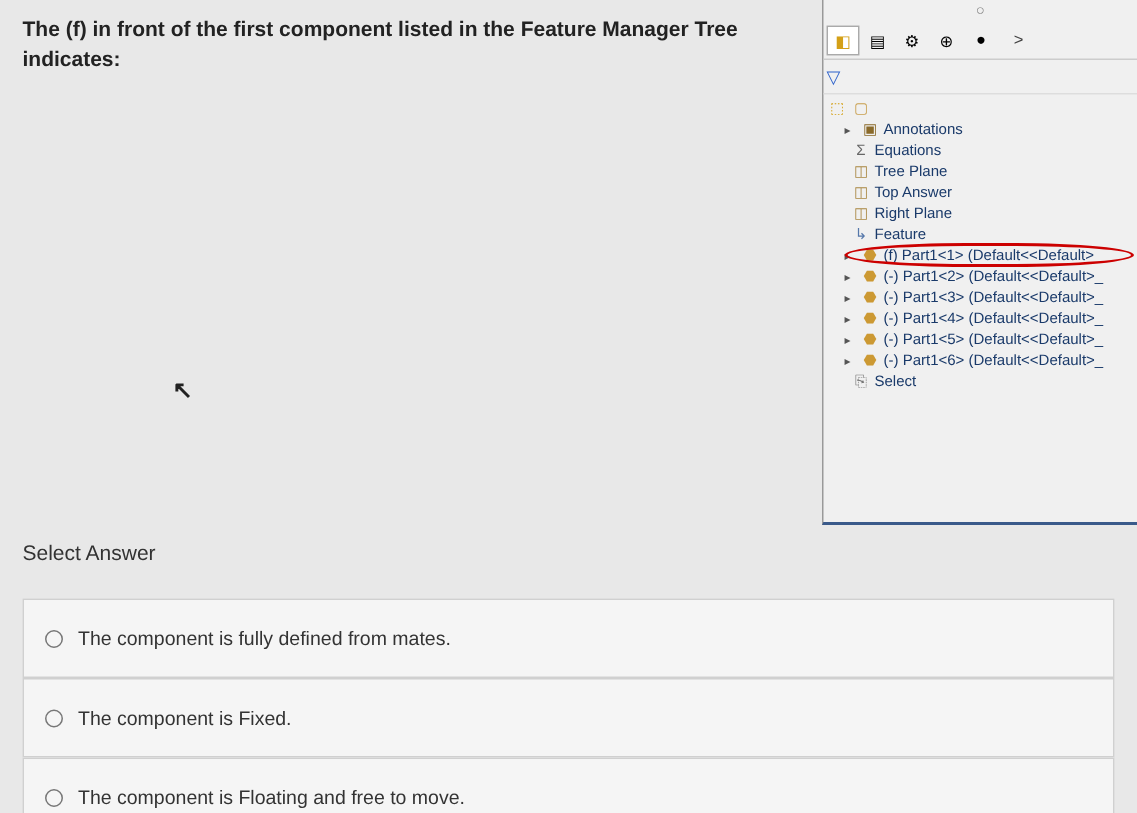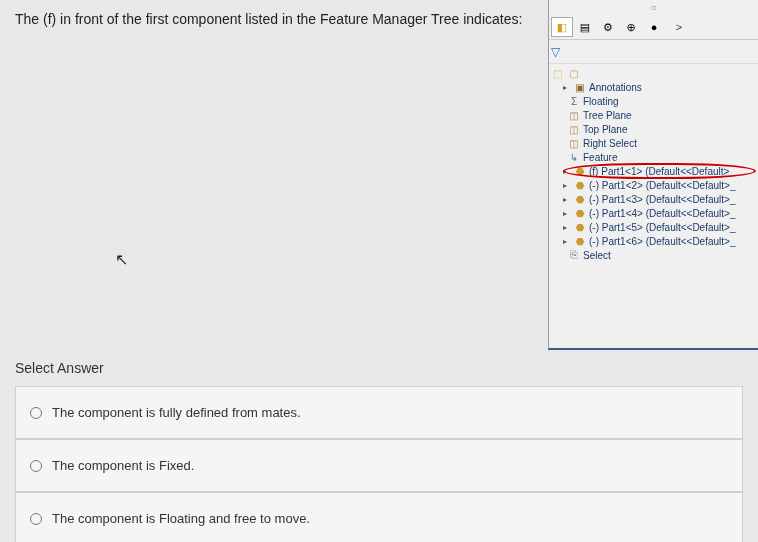--- a/index.html
+++ b/index.html
@@ -23,24 +23,24 @@
     .highlighted { position: relative; }
     .highlighted::after { content: ''; position: absolute; left: 14px; right: 2px; top: -1px; bottom: -1px; border: 2px solid #cc0000; border-radius: 50%/60%; pointer-events: none; }
     .cube-icon { color: #d4a017; }
     .assem-icon { color: #c9a050; }
     .anno-icon { color: #8a6a2a; }
     .eq-icon { color: #666; }
     .plane-icon { color: #aa8844; }
     .origin-icon { color: #5577aa; }
     .part-icon { color: #cc9933; }
     .mates-icon { color: #777; }
-    .cursor-area { position: relative; }
+    .cursor-area { position: relative; font-weight: bold; }
     .mouse-cursor { position: absolute; top: 250px; left: 115px; font-size: 16px; color: #222; }
     .answer-section { background: #e8e8e8; padding: 10px 15px 0; }
-    .select-answer-label { font-size: 14px; color: #333; margin-bottom: 10px; }
+    .select-answer-label { font-size: 14px; color: #333; margin-bottom: 23px; }
     .answer-grid { display: grid; grid-template-columns: 1fr; }
     .answer-option { background: #f5f5f5; border: 1px solid #d0d0d0; padding: 18px 14px; display: flex; align-items: center; gap: 10px; font-size: 13px; color: #333; cursor: pointer; }
     .radio { width: 12px; height: 12px; border: 1.5px solid #777; border-radius: 50%; flex-shrink: 0; }
     .dot-top { text-align: center; padding: 2px; font-size: 10px; color: #888; }
     .chev { font-size: 11px; color: #444; border-left: 1px solid #ccc; padding-left: 4px; }
   </style>
 </head>
 <body>
 
 <div class="main-container">
@@ -67,33 +67,33 @@
         <span class="node-icon cube-icon">⬚</span>
         <span class="node-icon assem-icon">▢</span>
       </div>
       <div class="tree-node indent-1">
         <span class="expand">▸</span>
         <span class="node-icon anno-icon">▣</span>
         <span class="node-label">Annotations</span>
       </div>
       <div class="tree-node indent-2">
         <span class="node-icon eq-icon">Σ</span>
-        <span class="node-label">Floating</span>
+        <span class="node-label">Equations</span>
       </div>
       <div class="tree-node indent-2">
         <span class="node-icon plane-icon">◫</span>
         <span class="node-label">Tree Plane</span>
       </div>
       <div class="tree-node indent-2">
         <span class="node-icon plane-icon">◫</span>
-        <span class="node-label">Top Plane</span>
+        <span class="node-label">Top Answer</span>
       </div>
       <div class="tree-node indent-2">
         <span class="node-icon plane-icon">◫</span>
-        <span class="node-label">Right Select</span>
+        <span class="node-label">Right Plane</span>
       </div>
       <div class="tree-node indent-2">
         <span class="node-icon origin-icon">↳</span>
         <span class="node-label">Feature</span>
       </div>
       <div class="tree-node indent-1 highlighted">
         <span class="expand">▸</span>
         <span class="node-icon part-icon">⬣</span>
         <span class="node-label">(f) Part1&lt;1&gt; (Default&lt;&lt;Default&gt;</span>
       </div>

